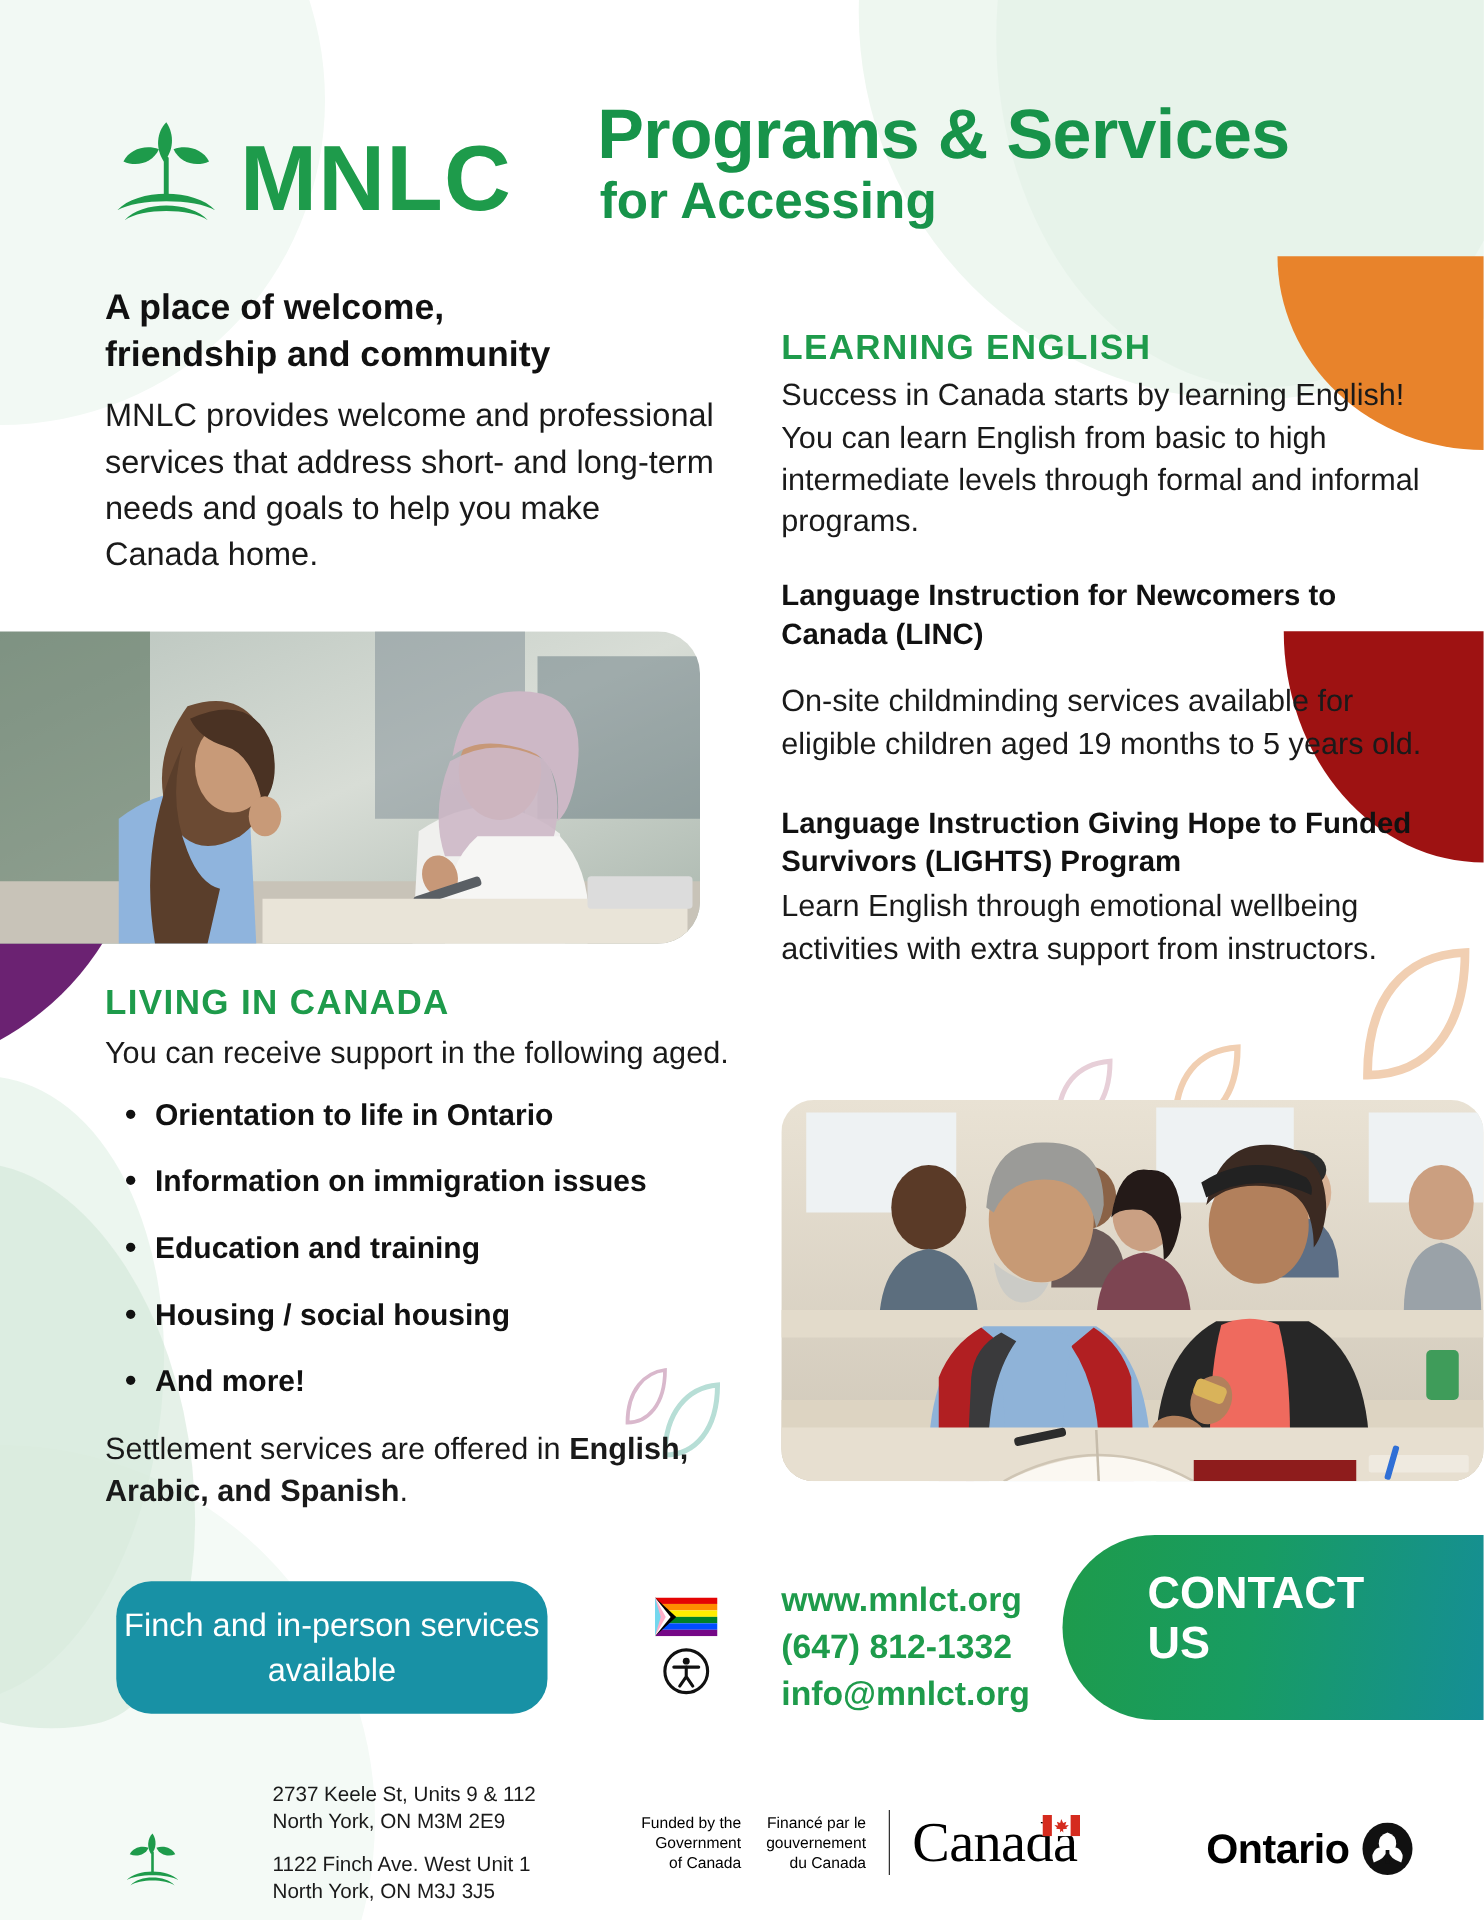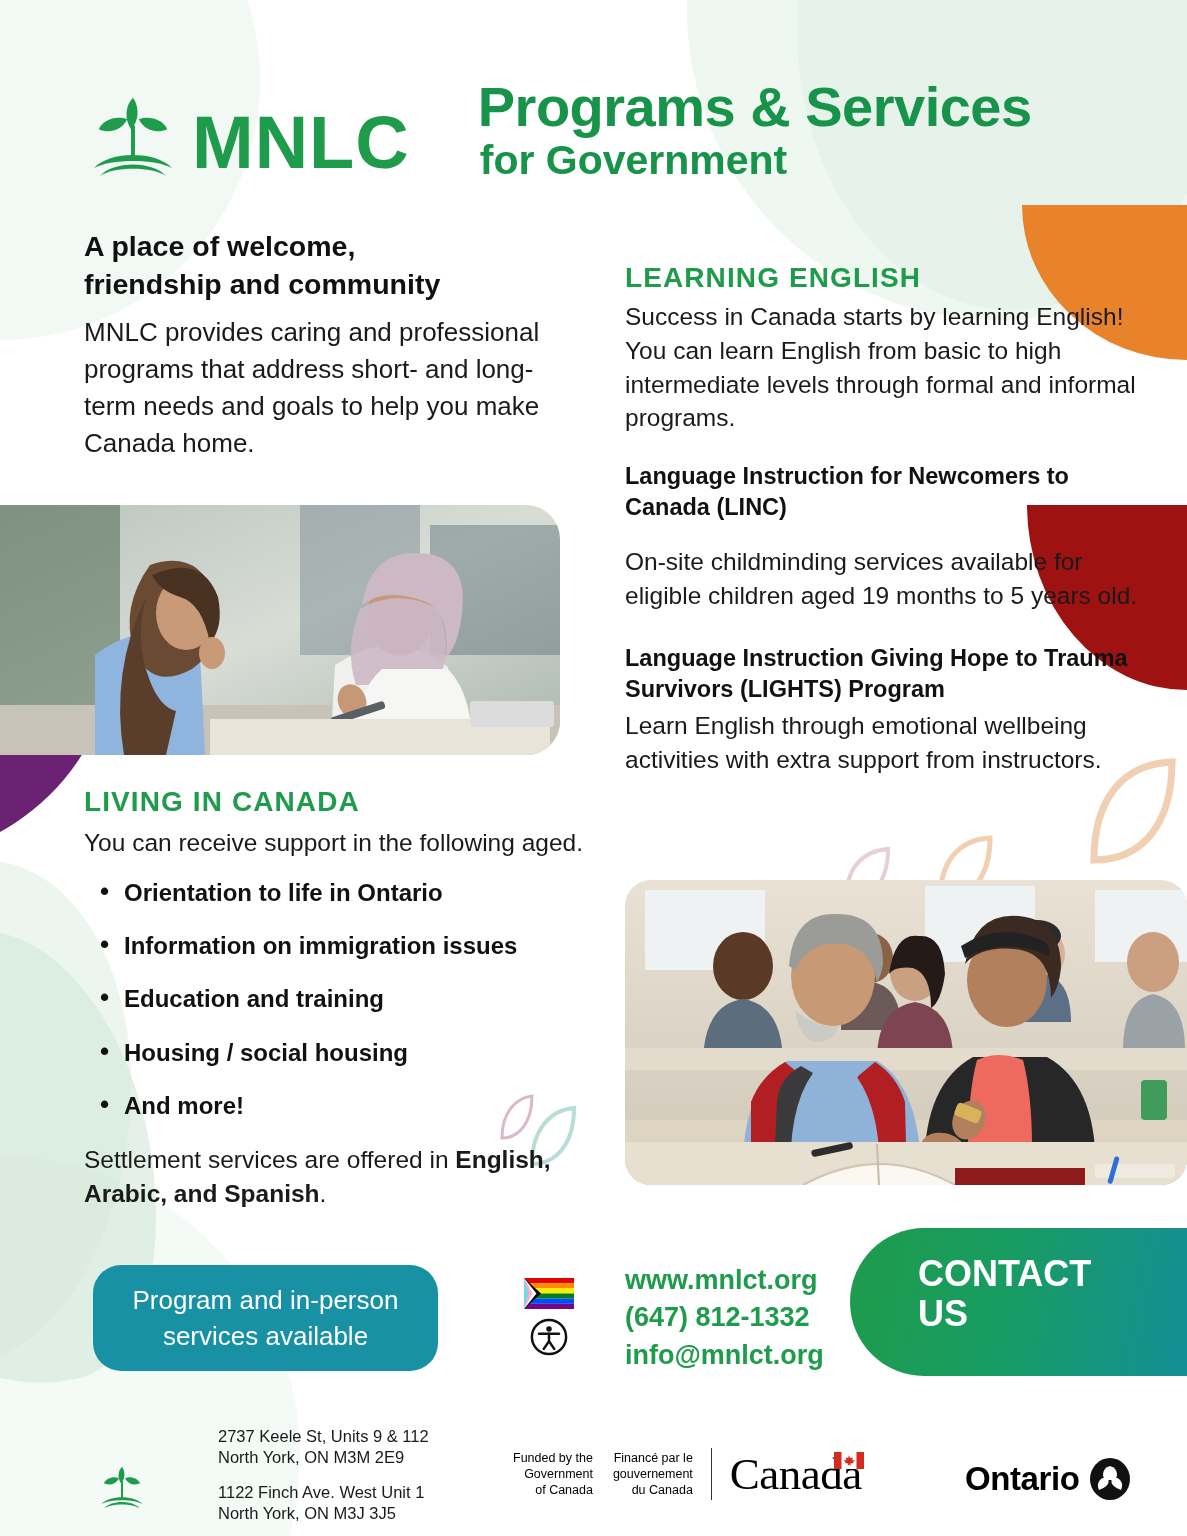--- a/index.html
+++ b/index.html
@@ -251,28 +251,28 @@
           <path d="M56 30 C67 26 80 30 85 40 C74 45 61 41 56 30 Z"></path>
           <rect x="48" y="36" width="4" height="32" rx="1.5"></rect>
           <path d="M10 80 C26 62 74 62 90 80 C74 70 26 70 10 80 Z"></path>
           <path d="M16 88 C30 72 70 72 84 88 C70 78 30 78 16 88 Z"></path>
         </g>
       </svg>
     </div>
     <div class="logo-word">MNLC</div>
     <div class="title-block">
       <div class="title-main">Programs &amp; Services</div>
-      <div class="title-sub">for Government</div>
+      <div class="title-sub">for Accessing</div>
     </div>
   </div>
 
   <div class="col-left">
     <div class="lead-head" style="white-space:pre-line;">A place of welcome,
 friendship and community</div>
-    <div class="lead-body">MNLC provides caring and professional programs that address short- and long-term needs and goals to help you make Canada home.</div>
+    <div class="lead-body">MNLC provides welcome and professional services that address short- and long-term needs and goals to help you make Canada home.</div>
   </div>
 
   <div class="photo1 photo">
     <svg viewBox="0 0 560 250" preserveAspectRatio="xMidYMid slice">
       <defs>
         <linearGradient id="bgw" x1="0" y1="0" x2="1" y2="1">
           <stop offset="0" stop-color="#b9c4bd"></stop>
             <stop offset=".5" stop-color="#d8ddd6"></stop>
             <stop offset="1" stop-color="#a9b6ad"></stop>
         </linearGradient>
@@ -309,21 +309,21 @@
       <li>Orientation to life in Ontario</li>
       <li>Information on immigration issues</li>
       <li>Education and training</li>
       <li>Housing / social housing</li>
       <li>And more!</li>
     </ul>
     <div class="settlement"><span>Settlement services are offered in </span><b>English, Arabic, and Spanish</b><span>.</span></div>
   </div>
 
   <div class="pill">
-    <span>Program and in-person services available</span>
+    <span>Finch and in-person services available</span>
   </div>
 
   <div class="badges">
     <svg class="badge-flag" viewBox="0 0 50 31">
       <rect y="0" width="50" height="5.16" fill="#E40303"></rect>
       <rect y="5.16" width="50" height="5.16" fill="#FF8C00"></rect>
       <rect y="10.32" width="50" height="5.16" fill="#FFED00"></rect>
       <rect y="15.48" width="50" height="5.16" fill="#008026"></rect>
       <rect y="20.64" width="50" height="5.16" fill="#004DFF"></rect>
       <rect y="25.8" width="50" height="5.2" fill="#750787"></rect>
@@ -339,21 +339,21 @@
       <path d="M9.5 16.5 h21" stroke="#111" stroke-width="2.6" stroke-linecap="round"></path>
       <path d="M20 16.5 v8 M20 24.5 l-5.5 8 M20 24.5 l5.5 8" stroke="#111" stroke-width="2.6" stroke-linecap="round" fill="none"></path>
     </svg>
   </div>
 
   <div class="col-right">
     <div class="sec-head">LEARNING ENGLISH</div>
     <div class="re-body">Success in Canada starts by learning English! You can learn English from basic to high intermediate levels through formal and informal programs.</div>
     <div class="re-sub">Language Instruction for Newcomers to Canada (LINC)</div>
     <div class="re-p gap">On-site childminding services available for eligible children aged 19 months to 5 years old.</div>
-    <div class="re-sub tight">Language Instruction Giving Hope to Trauma Survivors (LIGHTS) Program</div>
+    <div class="re-sub tight">Language Instruction Giving Hope to Funded Survivors (LIGHTS) Program</div>
     <div class="re-p">Learn English through emotional wellbeing activities with extra support from instructors.</div>
   </div>
 
   <div class="photo2 photo">
     <svg viewBox="0 0 562 305" preserveAspectRatio="xMidYMid slice">
       <defs>
         <linearGradient id="cls" x1="0" y1="0" x2="0" y2="1">
           <stop offset="0" stop-color="#e9e2d4"></stop>
             <stop offset="1" stop-color="#cfc7b8"></stop>
         </linearGradient>

